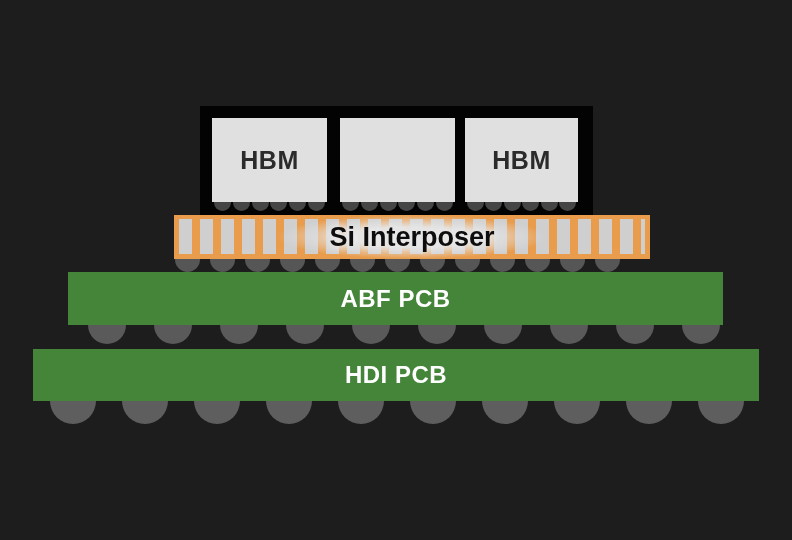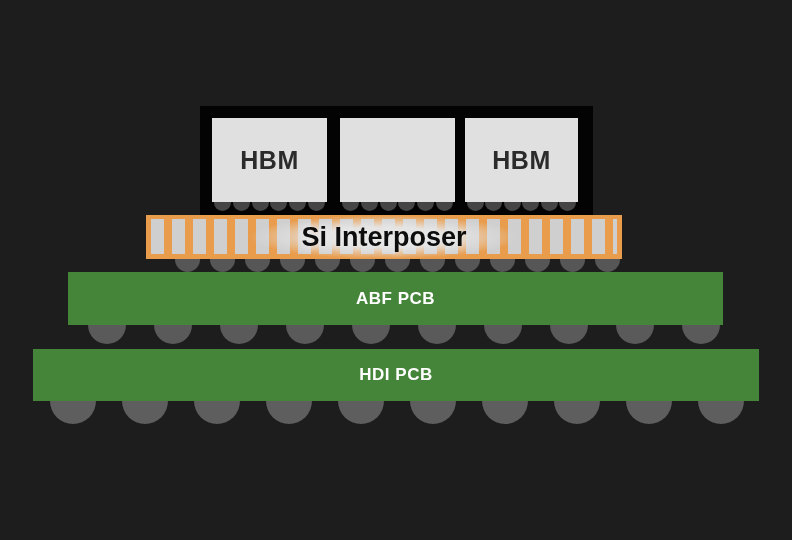--- a/index.html
+++ b/index.html
@@ -17,21 +17,21 @@
   .die-label{font-size:25px;font-weight:600;color:var(--die-text,#2b2b2b);letter-spacing:.5px;}
   .die-1{left:12px;width:115px;}
   .die-2{left:140px;width:115px;}
   .die-3{left:265px;width:113px;}
   .microbump-row{
     position:absolute;top:100%;left:2px;right:2px;
     display:flex;justify-content:space-between;
   }
   .microbump{width:17px;height:9px;border-radius:0 0 99px 99px;background:var(--bump-small,#454545);}
   
-  .interposer{position:absolute;left:146px;top:215px;width:476px;height:44px;background:var(--interposer-orange,#e89c4c);}
+  .interposer{position:absolute;left:174px;top:215px;width:476px;height:44px;background:var(--interposer-orange,#e89c4c);}
   .tsv-pattern{
     position:absolute;left:5px;right:5px;top:4px;bottom:5px;
     background:repeating-linear-gradient(90deg,
       var(--tsv-gray,#cfcfcf) 0 13px, var(--interposer-orange,#e89c4c) 13px 21px);
   }
   .interposer-glow{
     position:absolute;left:50%;top:50%;width:270px;height:44px;
     transform:translate(-50%,-50%);
     background:radial-gradient(closest-side,rgba(230,230,230,.95) 45%,rgba(230,230,230,0) 100%);
   }
@@ -42,21 +42,21 @@
     text-shadow:0 0 6px rgba(235,235,235,.9),0 0 10px rgba(235,235,235,.8);
   }
   
   .bump-row{position:absolute;left:0;top:0;width:792px;height:0;}
   .bump{position:absolute;border-radius:0 0 999px 999px;}
   
   .pcb{
     position:absolute;background:var(--pcb-green,#45853a);
     display:flex;align-items:center;justify-content:center;
   }
-  .pcb-label{font-size:17px;font-weight:700;color:var(--pcb-text,#ffffff);letter-spacing:.5px;}
+  .pcb-label{font-size:24px;font-weight:700;color:var(--pcb-text,#ffffff);letter-spacing:.5px;}
   .abf{left:68px;top:272px;width:655px;height:53px;}
   .hdi{left:33px;top:349px;width:726px;height:52px;align-items:center;}
 </style>
 </head>
 <body>
 
 <div class="stage">
 
   <div class="lid">
     <div class="die die-1">

